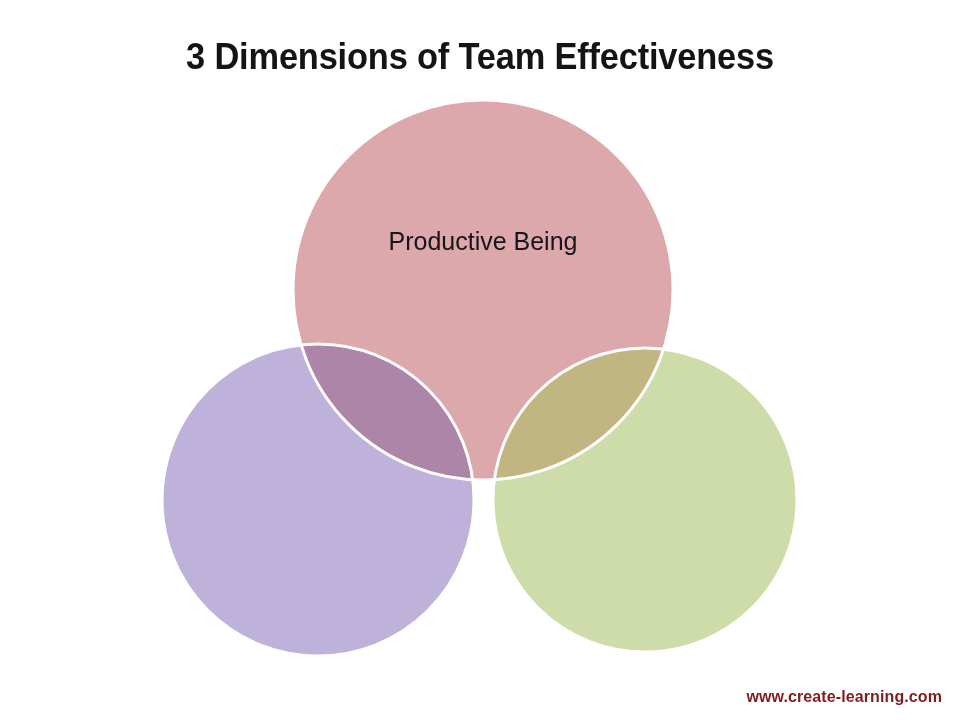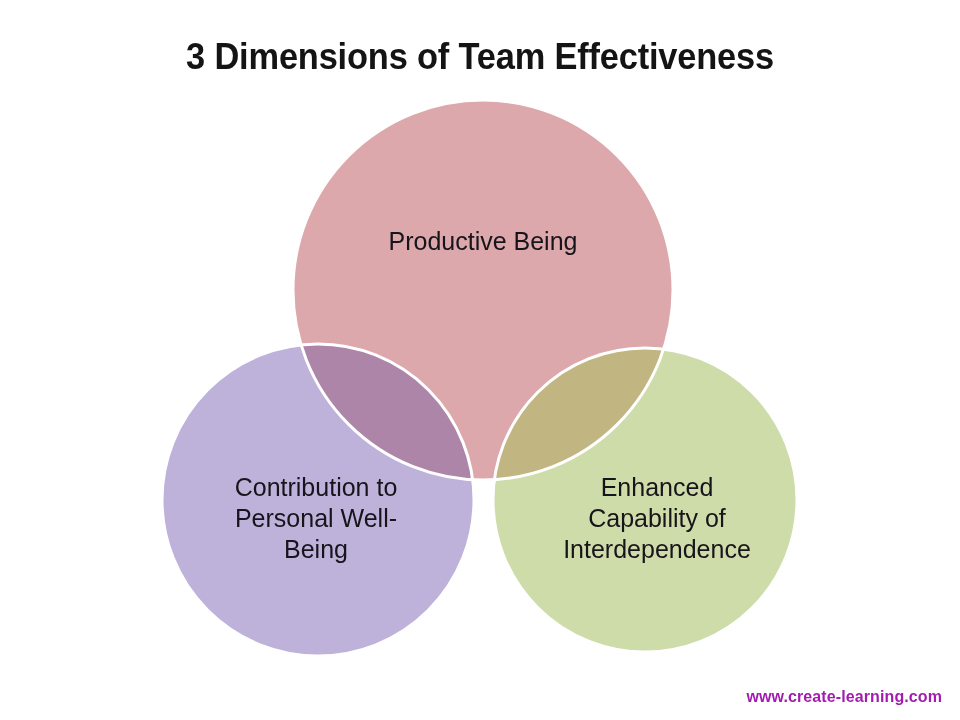--- a/index.html
+++ b/index.html
@@ -66,21 +66,21 @@
     top: 472px;
     width: 268px;
   }
   #footer-credit {
     position: absolute;
     right: 18px;
     bottom: 14px;
     font-family: "Liberation Sans", sans-serif;
     font-size: 16px;
     font-weight: bold;
-    color: #a21caf;
+    color: #7f1d1d;
     letter-spacing: 0.1px;
   }
 </style>
 </head>
 <body>
 
 <div id="slide" style="background: rgb(255, 255, 255);">
 
   <div id="slide-title" style="color: rgb(20, 20, 20);">3 Dimensions of Team Effectiveness</div>
 
@@ -117,23 +117,17 @@
       </g>
     </g>
 
     <circle id="outline-purple" cx="318" cy="500" r="156" fill="none" stroke="#FFFFFF" stroke-width="3"></circle>
     <circle id="outline-green" cx="645" cy="500" r="152" fill="none" stroke="#FFFFFF" stroke-width="3"></circle>
     <circle id="outline-pink" cx="483" cy="290" r="190" fill="none" stroke="#FFFFFF" stroke-width="3"></circle>
   </svg>
 
   <div class="venn-label" id="label-top">Productive Being</div>
 
-  <div class="venn-label" id="label-left">Contribution to
-Personal Well-
-Being</div>
 
-  <div class="venn-label" id="label-right">Enhanced
-Capability of
-Interdependence</div>
 
   <div id="footer-credit">www.create-learning.com</div>
 
 </div>
 
 </body></html>

